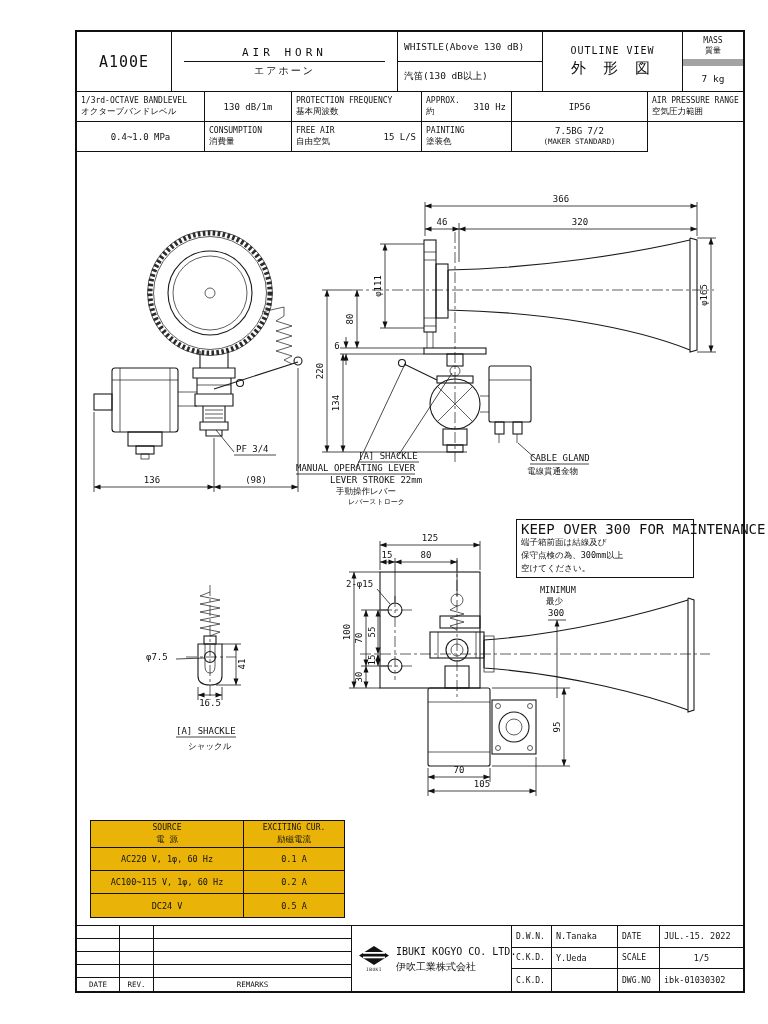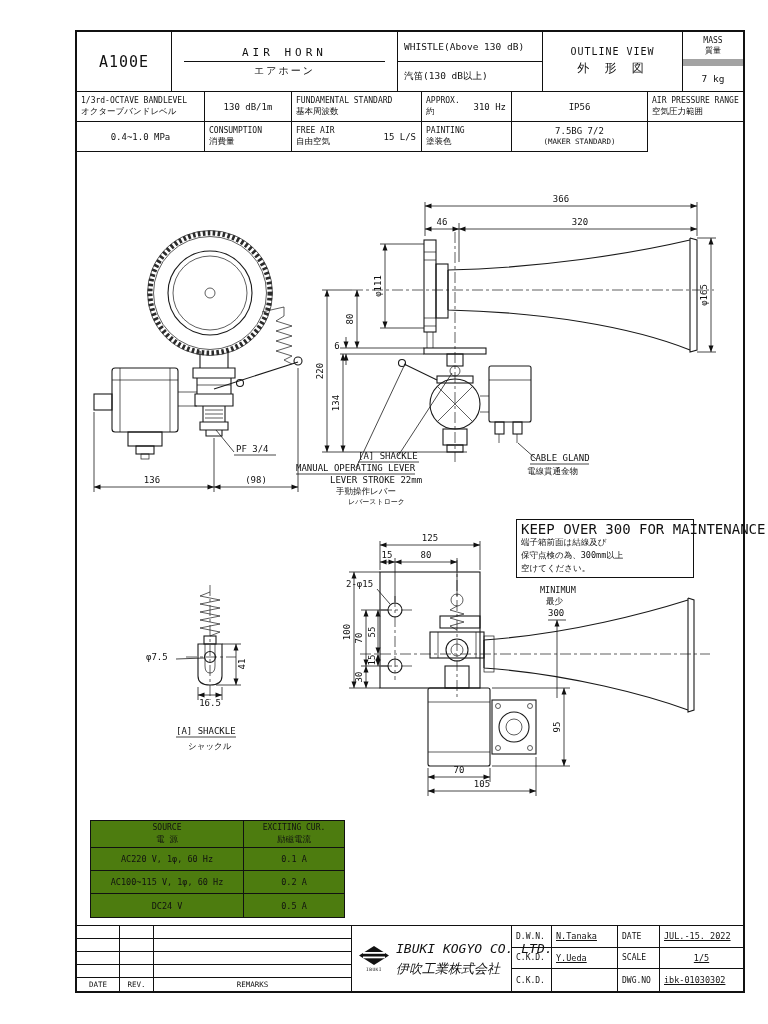--- a/index.html
+++ b/index.html
@@ -15,21 +15,21 @@
     grid-template-columns:95px 226px 145px 140px 1fr;border-bottom:1.2px solid #111;box-sizing:border-box;background:#fff;}
   .hcell{border-right:1px solid #111;display:flex;flex-direction:column;justify-content:center;align-items:center;box-sizing:border-box;overflow:hidden;}
   .hcell:last-child{border-right:none;}
   .model-txt{font-size:15px;letter-spacing:1px;}
   .prod-en{font-size:11px;letter-spacing:4px;border-bottom:1px solid #111;padding:0 58px 2px;white-space:nowrap;}
   .prod-ja{font-size:10px;letter-spacing:2px;margin-top:2px;}
   .whistle-cell{align-items:stretch;justify-content:stretch;}
   .wrow{flex:1;display:flex;align-items:center;padding-left:6px;font-size:9.5px;border-bottom:1px solid #111;white-space:nowrap;}
   .wrow.last{border-bottom:none;}
   .outline-en{font-size:10px;letter-spacing:1px;text-align:right;}
-  .outline-ja{font-size:12px;letter-spacing:4px;margin-top:3px;text-align:right;}
+  .outline-ja{font-size:15px;letter-spacing:4px;margin-top:3px;text-align:right;}
   .mass-cell{align-items:stretch;justify-content:stretch;}
   .mass-top{flex:1.1;border-bottom:7px solid #a3a3a3;display:flex;flex-direction:column;justify-content:center;align-items:center;font-size:8px;line-height:1.25;}
   .mass-val{flex:1;display:flex;align-items:center;justify-content:center;font-size:9.5px;}
 
   
   .spec-table{position:absolute;left:77px;top:92px;width:666px;height:60px;display:grid;
     grid-template-columns:128px 87px 130px 90px 136px 1fr;grid-auto-rows:30px;box-sizing:border-box;background:#fff;}
   .scell{border-right:1px solid #111;border-bottom:1px solid #111;box-sizing:border-box;display:flex;overflow:hidden;}
   .scell:nth-child(6n){border-right:none;}
   .lbl{flex-direction:column;justify-content:center;padding-left:4px;}
@@ -56,21 +56,21 @@
   text.dm-xs{font-size:7px;}
   .mid{text-anchor:middle;}
 
   
   .note-box{position:absolute;left:516px;top:519px;width:178px;height:59px;border:1.2px solid #111;box-sizing:border-box;
     padding:3px 4px;background:#fff;}
   .note-en{font-size:14px;line-height:13px;white-space:nowrap;}
   .note-ja{font-size:8.5px;line-height:13px;white-space:nowrap;}
 
   
-  .source-table{position:absolute;left:90px;top:820px;width:255px;border:1px solid #111;box-sizing:border-box;background:#4d7c0f;}
+  .source-table{position:absolute;left:90px;top:820px;width:255px;border:1px solid #111;box-sizing:border-box;background:#eab308;}
   .st-row{display:grid;grid-template-columns:153px 1fr;}
   .st-row > div{border-right:1px solid #111;border-bottom:1px solid #111;box-sizing:border-box;
     display:flex;align-items:center;justify-content:center;font-size:8.5px;white-space:nowrap;}
   .st-row > div:last-child{border-right:none;}
   .st-row.last > div{border-bottom:none;}
   .st-head > div{height:27px;flex-direction:column;line-height:1.3;}
   .st-head .en{font-size:8px;}
   .st-head .ja{font-size:8.5px;}
   .st-data > div{height:23px;}
 
@@ -78,27 +78,27 @@
   .title-block{position:absolute;left:77px;top:925px;width:666px;height:66px;border-top:1.2px solid #111;box-sizing:border-box;
     display:grid;grid-template-columns:275px 160px 1fr;background:#fff;}
   .rev-area{border-right:1px solid #111;box-sizing:border-box;display:grid;grid-template-columns:43px 34px 1fr;grid-template-rows:repeat(5,1fr);}
   .rev-c{border-right:1px solid #111;border-bottom:1px solid #111;box-sizing:border-box;
     display:flex;align-items:center;justify-content:center;font-size:7.5px;}
   .rev-c.c3{border-right:none;}
   .rev-c.r5{border-bottom:none;}
   .company-area{border-right:1px solid #111;box-sizing:border-box;display:flex;align-items:center;gap:7px;padding-left:7px;}
   .logo-wrap{display:flex;flex-direction:column;align-items:center;}
   .logo-txt{font-size:4.5px;letter-spacing:0.5px;margin-top:1px;}
-  .company-text{font-size:13px;line-height:1.5;white-space:nowrap;font-style:italic;}
+  .company-text{font-size:10px;line-height:1.5;white-space:nowrap;}
   .info-grid{display:grid;grid-template-columns:40px 66px 42px 1fr;grid-template-rows:repeat(3,1fr);}
   .info-c{border-right:1px solid #111;border-bottom:1px solid #111;box-sizing:border-box;
     display:flex;align-items:center;font-size:8px;padding-left:4px;white-space:nowrap;overflow:hidden;}
   .info-c.c4{border-right:none;}
   .info-c.r3{border-bottom:none;}
-  .info-c.value{font-size:8.5px;text-decoration:underline;}
+  .info-c.value{font-size:8.5px;}
   .info-c.center{justify-content:center;padding-left:0;}
 </style>
 </head>
 <body>
 
 <div class="page">
   <div class="frame"></div>
 
   <div class="header-table">
     <div class="hcell">
@@ -125,21 +125,21 @@
     </div>
   </div>
 
   <div class="spec-table">
     <div class="scell lbl">
       <span class="en">1/3rd-OCTAVE BANDLEVEL</span>
       <span class="ja">オクターブバンドレベル</span>
     </div>
     <div class="scell val">130 dB/1m</div>
     <div class="scell lbl">
-      <span class="en">FUNDAMENTAL STANDARD</span>
+      <span class="en">PROTECTION FREQUENCY</span>
       <span class="ja">基本周波数</span>
     </div>
     <div class="scell combo">
       <div class="combo-l">
         <span class="en">APPROX.</span>
         <span class="ja">約</span>
       </div>
       <span class="combo-v">310 Hz</span>
     </div>
     <div class="scell val">IP56</div>

